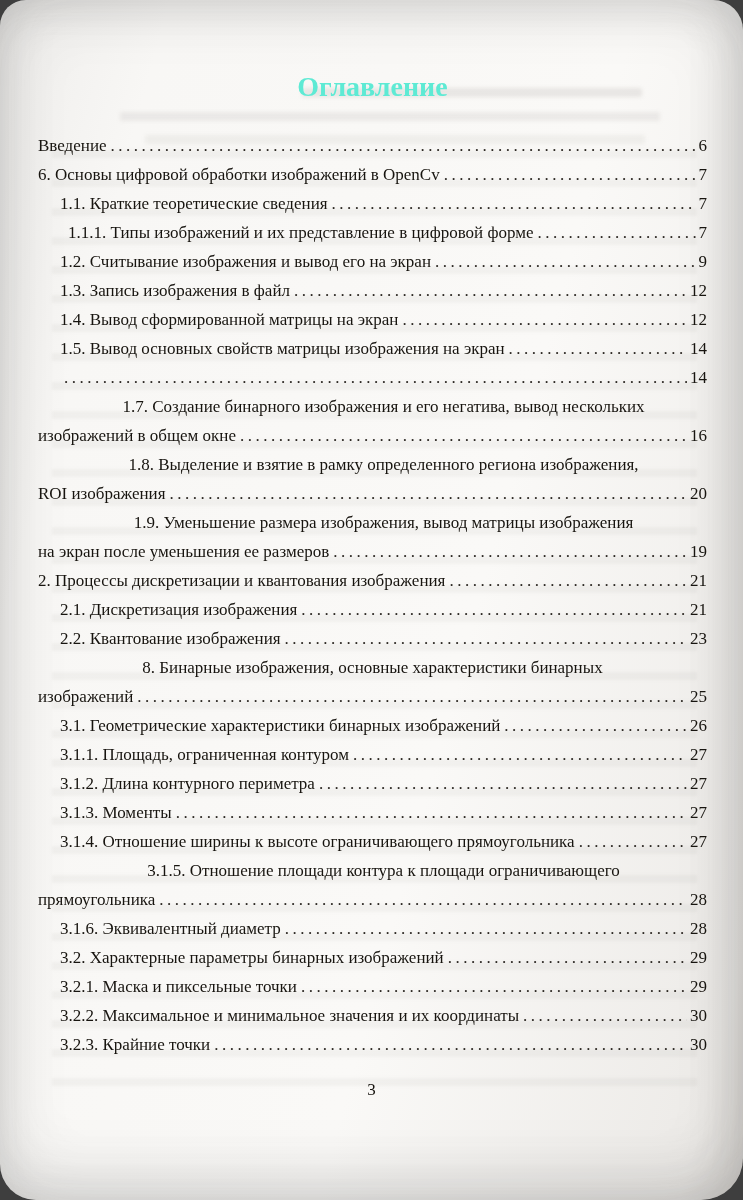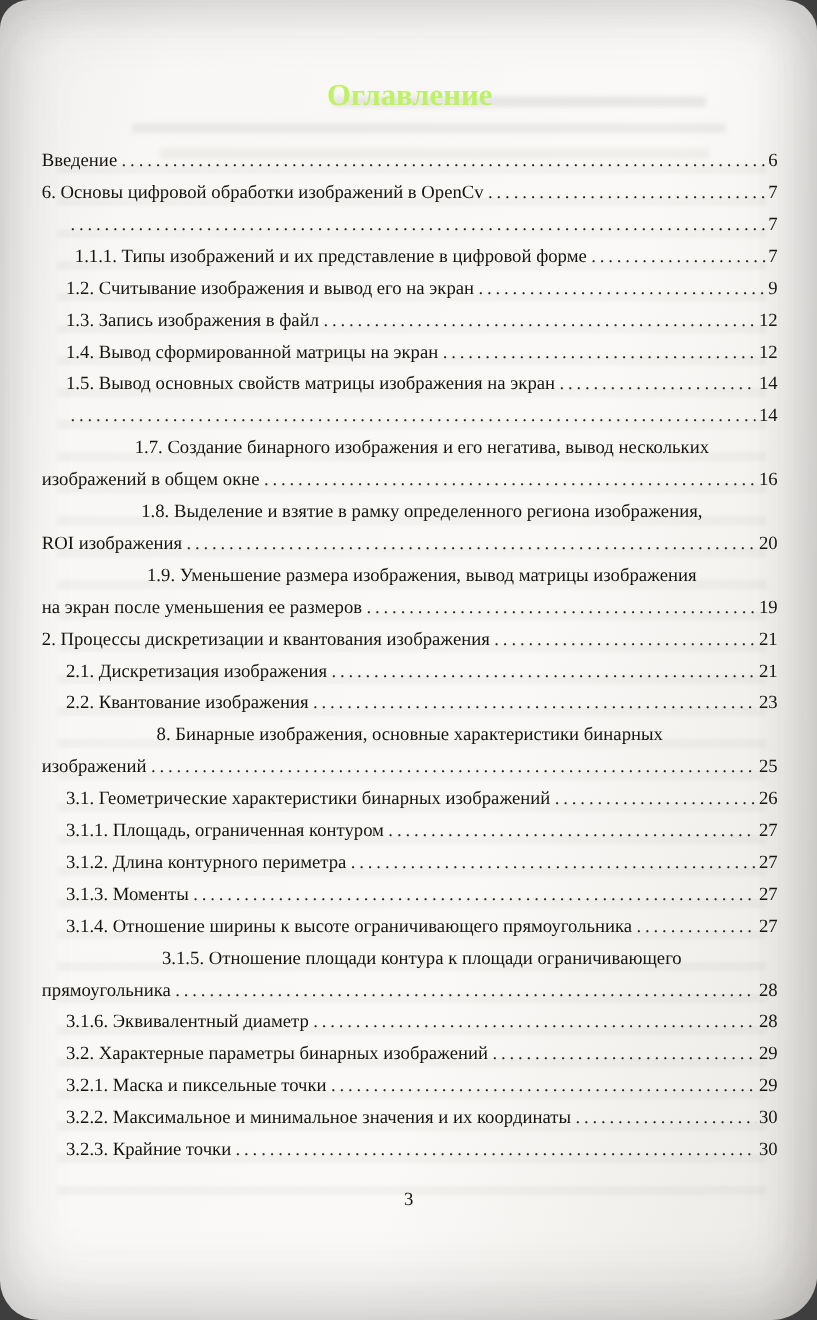--- a/index.html
+++ b/index.html
@@ -49,21 +49,21 @@
     color: #17140f;
     font-size: 17px;
     line-height: 29px;
   }
   .title {
     margin: 0 0 27px 0;
     text-align: center;
     font-size: 28px;
     font-weight: 700;
     line-height: 34px;
-    color: #bef264;
+    color: #5eead4;
   }
   .toc-row { display: flex; align-items: baseline; justify-content: center; }
   .indent-0 { margin-left: 0; }
   .indent-1 { margin-left: 22px; }
   .indent-2 { margin-left: 30px; }
   .toc-text { white-space: nowrap; }
   .leader {
     flex: 1 1 auto;
     overflow: hidden;
     white-space: nowrap;
@@ -106,20 +106,21 @@
         </div>
         <div class="toc-entry">
           <div class="toc-row indent-0">
             <span class="toc-text">6. Основы цифровой обработки изображений в OpenCv</span>
             <span class="leader"></span>
             <span class="toc-page">7</span>
           </div>
         </div>
         <div class="toc-entry">
           <div class="toc-row indent-1">
+            <span class="toc-text">1.1. Краткие теоретические сведения</span>
             <span class="leader"></span>
             <span class="toc-page">7</span>
           </div>
         </div>
         <div class="toc-entry">
           <div class="toc-row indent-2">
             <span class="toc-text">1.1.1. Типы изображений и их представление в цифровой форме</span>
             <span class="leader"></span>
             <span class="toc-page">7</span>
           </div>

